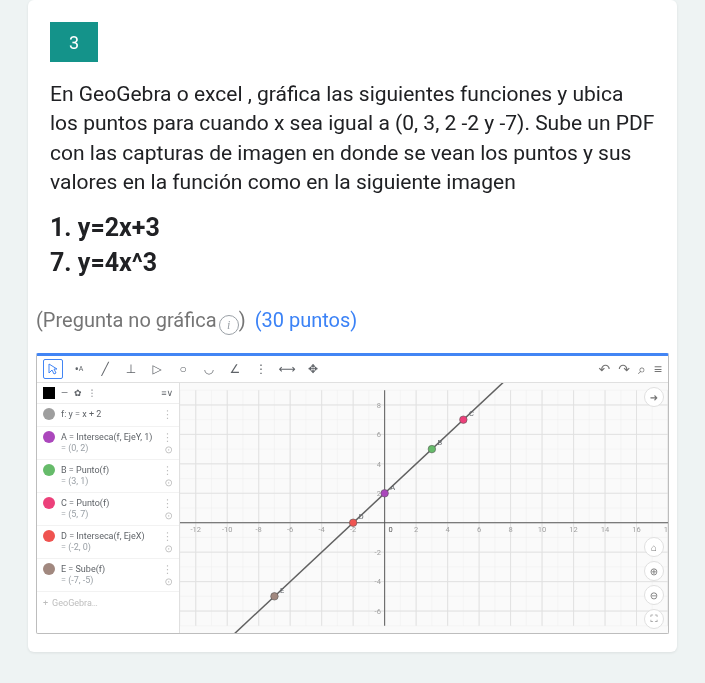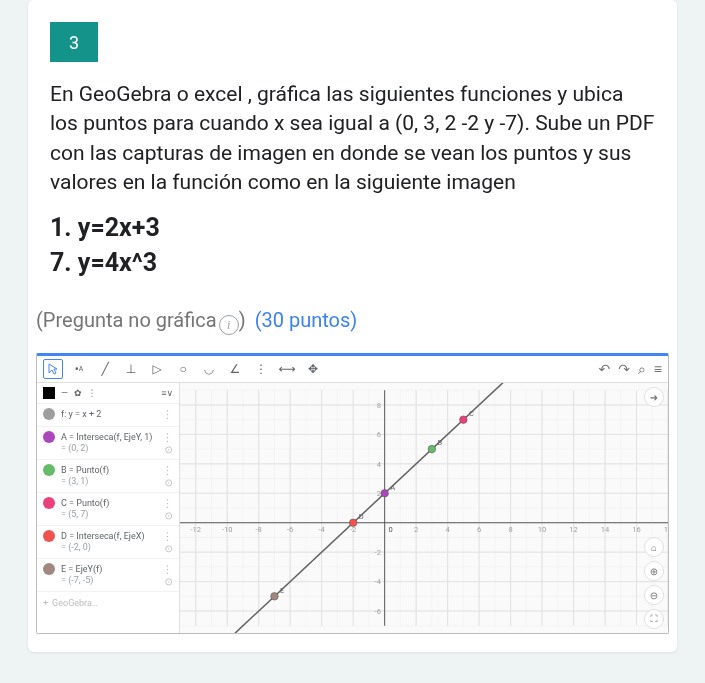--- a/index.html
+++ b/index.html
@@ -135,21 +135,21 @@
                   <span class="dot" style="background:#ef5350"></span>
                   <span>D = Interseca(f, EjeX)</span>
                 </div>
                 <div class="line2">= (-2, 0)</div>
                 <span class="menu">⋮</span>
                 <span class="target">⊙</span>
               </div>
               <div class="alg-item">
                 <div class="line1">
                   <span class="dot" style="background:#a1887f"></span>
-                  <span>E = EjeY(f)</span>
+                  <span>E = Sube(f)</span>
                 </div>
                 <div class="line2">= (-7, -5)</div>
                 <span class="menu">⋮</span>
                 <span class="target">⊙</span>
               </div>
             </div>
 
           <div class="entrada">
             <span>+</span>
             <span>GeoGebra…</span>

